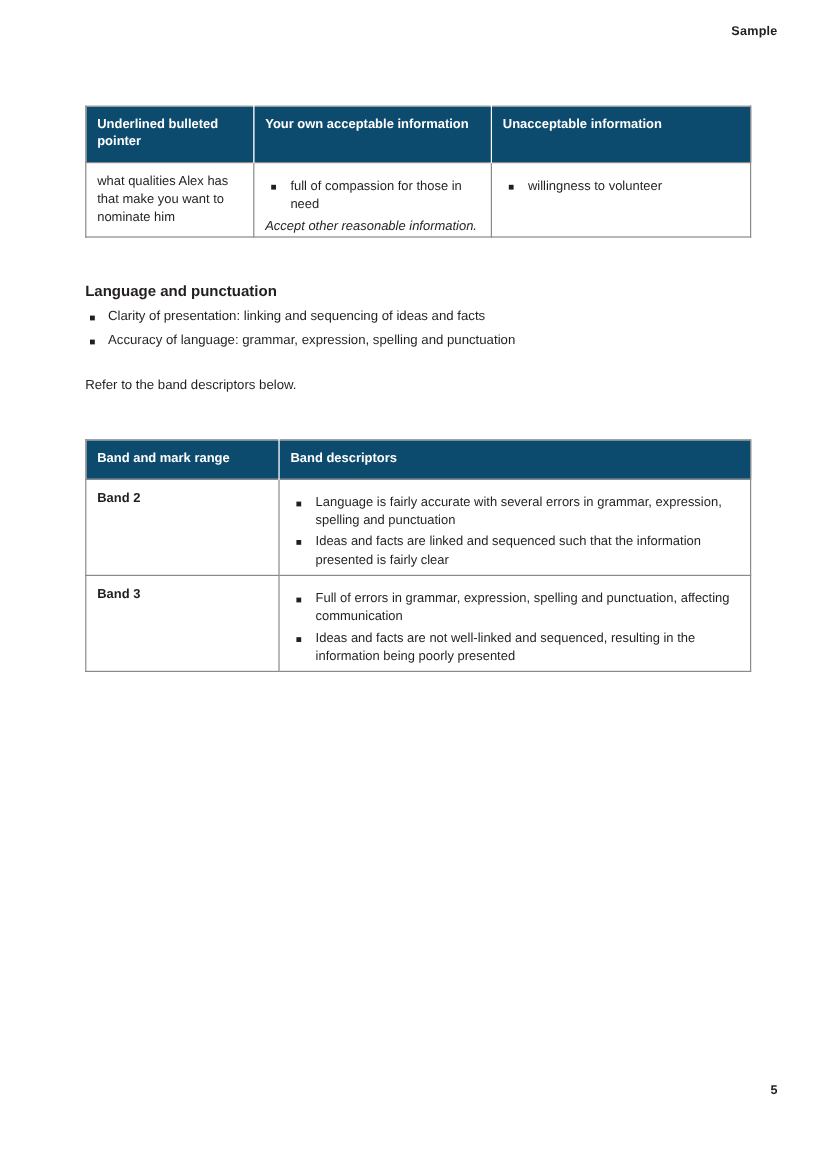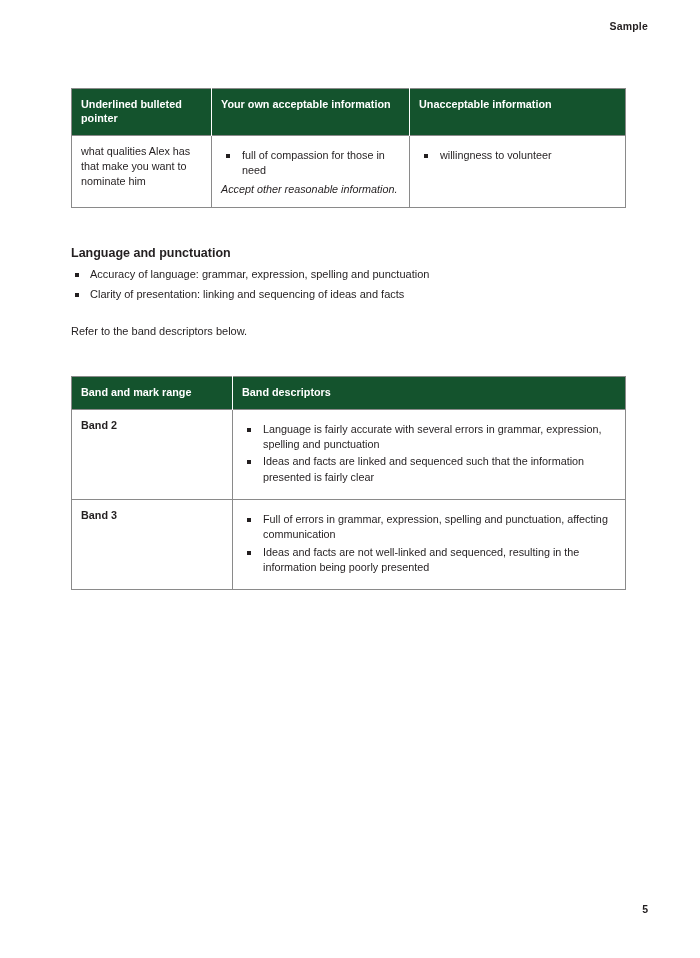--- a/index.html
+++ b/index.html
@@ -40,34 +40,34 @@
   
   table {
     border-collapse: collapse;
     width: 100%;
     table-layout: fixed;
   }
   .tbl {
     border: 1px solid #8a8a8a;
   }
   .tbl th {
-    background: #14532d;
+    background: #0c4a6e;
     color: #ffffff;
     font-size: 10.8px;
     font-weight: bold;
     text-align: left;
     padding: 8px 9px 9px 9px;
     vertical-align: top;
     border-right: 1px solid #ffffff;
     line-height: 1.32;
   }
   .tbl th:last-child { border-right: none; }
   .tbl td {
     font-size: 10.8px;
-    padding: 8px 9px 10px 9px;
+    padding: 8px 9px 0 9px;
     vertical-align: top;
     border: 1px solid #8a8a8a;
     line-height: 1.42;
   }
 
   
   .t1 col.c1 { width: 140px; }
   .t1 col.c2 { width: 198px; }
   .t1 col.c3 { width: 216px; }
 
@@ -182,22 +182,22 @@
             <ul class="bullet-list">
               <li>willingness to volunteer</li>
             </ul>
           </td>
         </tr>
       </tbody>
     </table>
 
     <div class="section-heading">Language and punctuation</div>
     <ul class="body-list">
+      <li>Clarity of presentation: linking and sequencing of ideas and facts</li>
       <li>Accuracy of language: grammar, expression, spelling and punctuation</li>
-      <li>Clarity of presentation: linking and sequencing of ideas and facts</li>
     </ul>
     <p class="para">Refer to the band descriptors below.</p>
 
     <div class="spacer-before-table2"></div>
 
     <table class="tbl t2">
       <colgroup>
         <col class="c1">
           <col class="c2">
       </colgroup>

